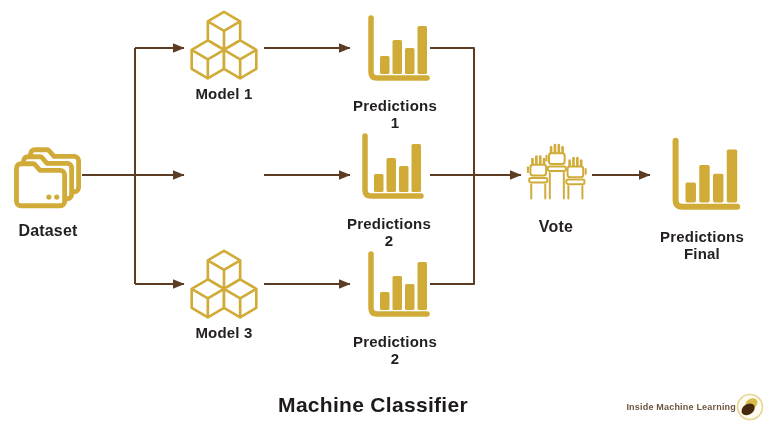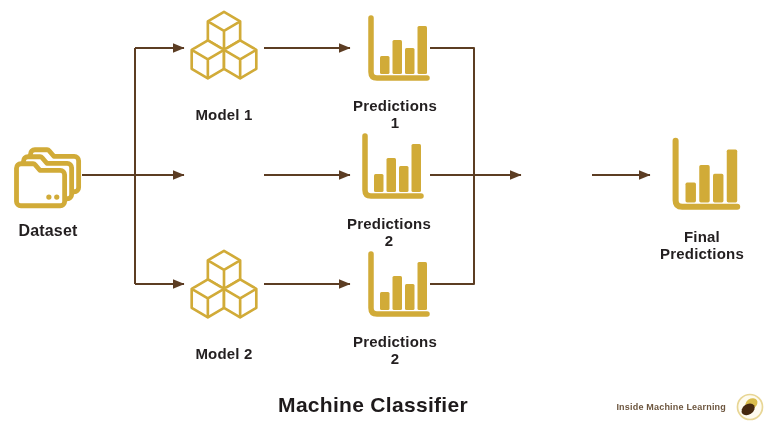--- a/index.html
+++ b/index.html
@@ -13,28 +13,28 @@
     font-weight:700;color:#231F20;text-align:center;font-size:15px;
     letter-spacing:.2px;line-height:1.15;
   }
   .icon{display:block;}
   .title{
     position:absolute;left:268px;top:393px;width:210px;text-align:center;
     font-size:21px;font-weight:800;color:#1E1A1B;letter-spacing:.3px;
   }
   .brand{
     position:absolute;top:392px;right:4px;height:30px;
-    display:flex;align-items:center;gap:10px;
+    display:flex;align-items:center;gap:0;
   }
   .brand .brand-name{
     font-size:9px;font-weight:700;color:#6D563F;letter-spacing:.2px;
   }
   
   .node-dataset .label{margin-top:11px;font-size:16px;}
-  .node-model .label{margin-top:22px;}
+  .node-model .label{margin-top:1px;}
   .node-pred .label{margin-top:7px;}
   .node-vote .label{margin-top:12px;font-size:16px;}
   .node-final .label{margin-top:8px;}
 </style>
 </head>
 <body>
 
 <div class="canvas">
 
   <svg width="0" height="0" style="position:absolute" aria-hidden="true">
@@ -149,21 +149,21 @@
   <div class="node node-model" style="left:184px;top:8px;width:80px;">
     <svg class="icon" width="76" height="76">
       <use href="#icon-cubes"></use>
     </svg>
     <div class="label">Model 1</div>
   </div>
   <div class="node node-model" style="left:184px;top:247px;width:80px;">
     <svg class="icon" width="76" height="76">
       <use href="#icon-cubes"></use>
     </svg>
-    <div class="label">Model 2</div>
+    <div class="label">Model 3</div>
   </div>
 
   <div class="node node-pred" style="left:347px;top:10px;width:96px;justify-content:flex-end;">
     <svg class="icon" width="80" height="80">
       <use href="#icon-barchart"></use>
     </svg>
     <div class="label">Predictions 1</div>
   </div>
   <div class="node node-pred" style="left:341px;top:128px;width:96px;">
     <svg class="icon" width="80" height="80">
@@ -171,28 +171,34 @@
     </svg>
     <div class="label">Predictions 2</div>
   </div>
   <div class="node node-pred" style="left:347px;top:246px;width:96px;">
     <svg class="icon" width="80" height="80">
       <use href="#icon-barchart"></use>
     </svg>
     <div class="label">Predictions 2</div>
   </div>
 
+  <div class="node node-vote" style="left:516px;top:140px;width:80px;">
+    <svg class="icon" width="66" height="66">
+      <use href="#icon-hands"></use>
+    </svg>
+    <div class="label">Vote</div>
+  </div>
 
   <div class="node node-final" style="left:652px;top:132px;width:100px;">
     <svg class="icon" width="88" height="88">
       <use href="#icon-barchart"></use>
     </svg>
     <div class="label">
+      <div>Predictions</div>
       <div>Final</div>
-      <div>Predictions</div>
     </div>
   </div>
 
   <div class="title">Machine Classifier</div>
 
   <div class="brand">
     <span class="brand-name">Inside Machine Learning</span>
     <svg width="28" height="28">
       <use href="#icon-bean-logo"></use>
     </svg>

